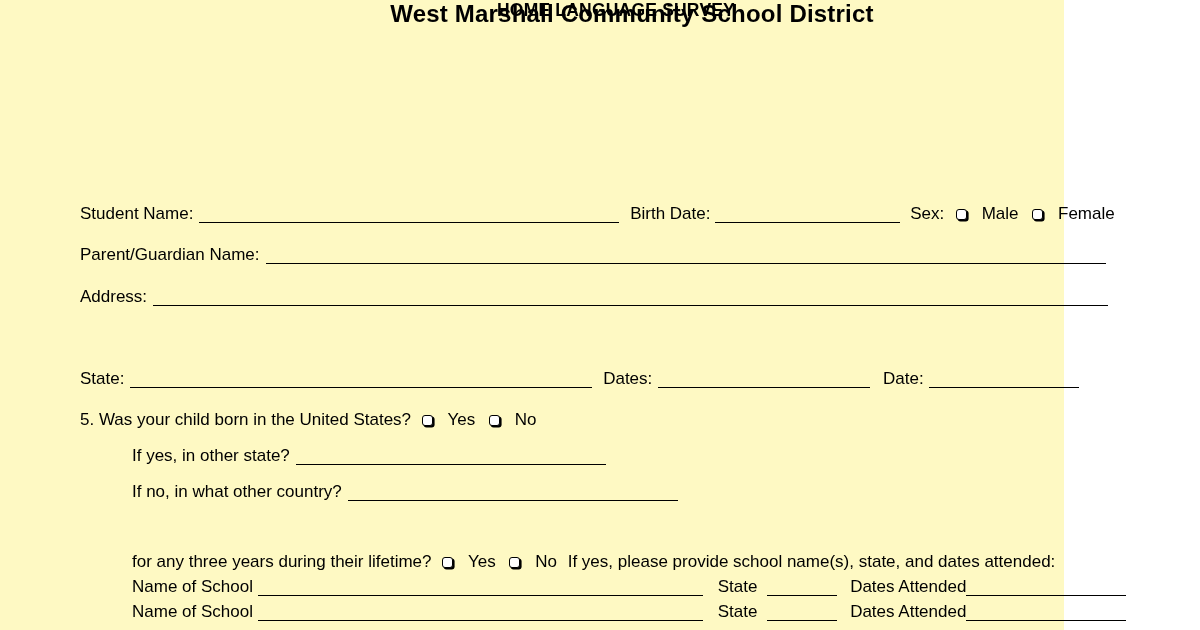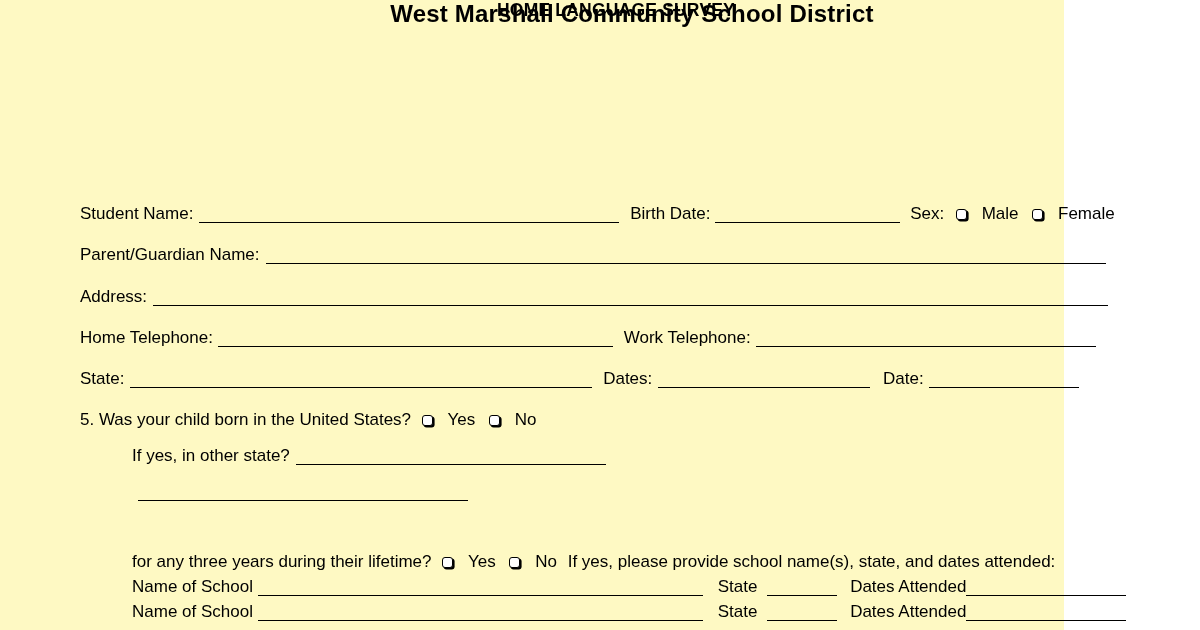--- a/index.html
+++ b/index.html
@@ -58,45 +58,41 @@
   </div>
 
   <div class="row" style="top:245px">
     <span>Parent/Guardian Name:</span><span class="blank ml6" style="width:840px"></span>
   </div>
 
   <div class="row" style="top:287px">
     <span>Address:</span><span class="blank ml6" style="width:955px"></span>
   </div>
 
-  <div class="row" style="top:328px">
-    <span>Home Telephone:</span><span class="blank ml5" style="width:395px"></span>
-    <span class="ml6">Work Telephone:</span><span class="blank ml5" style="width:340px"></span>
-  </div>
 
   <div class="row" style="top:369px">
     <span>State:</span><span class="blank ml6" style="width:462px"></span>
     <span class="ml6">Dates:</span><span class="blank ml6" style="width:212px"></span>
     <span class="ml8">Date:</span><span class="blank ml5" style="width:150px"></span>
   </div>
 
   <div class="row" style="top:410px">
     <span>5. Was your child born in the United States?</span>
     <span class="cb ml6"></span>
     <span class="ml10">Yes</span>
     <span class="cb ml9"></span>
     <span class="ml10">No</span>
   </div>
 
   <div class="row indent" style="top:446px">
     <span>If yes, in other state?</span><span class="blank ml6" style="width:310px"></span>
   </div>
 
   <div class="row indent" style="top:482px">
-    <span class="blank ml6" style="width:330px"></span>
+    <span>If no, in what other country?</span><span class="blank ml6" style="width:330px"></span>
   </div>
 
 
   <div class="row indent" style="top:552px">
     <span>for any three years during their lifetime?</span>
     <span class="cb ml6"></span>
     <span class="ml10">Yes</span>
     <span class="cb ml9"></span>
     <span class="ml10">No</span>
     <span class="ml6">If yes, please provide school name(s), state, and dates attended:</span>

